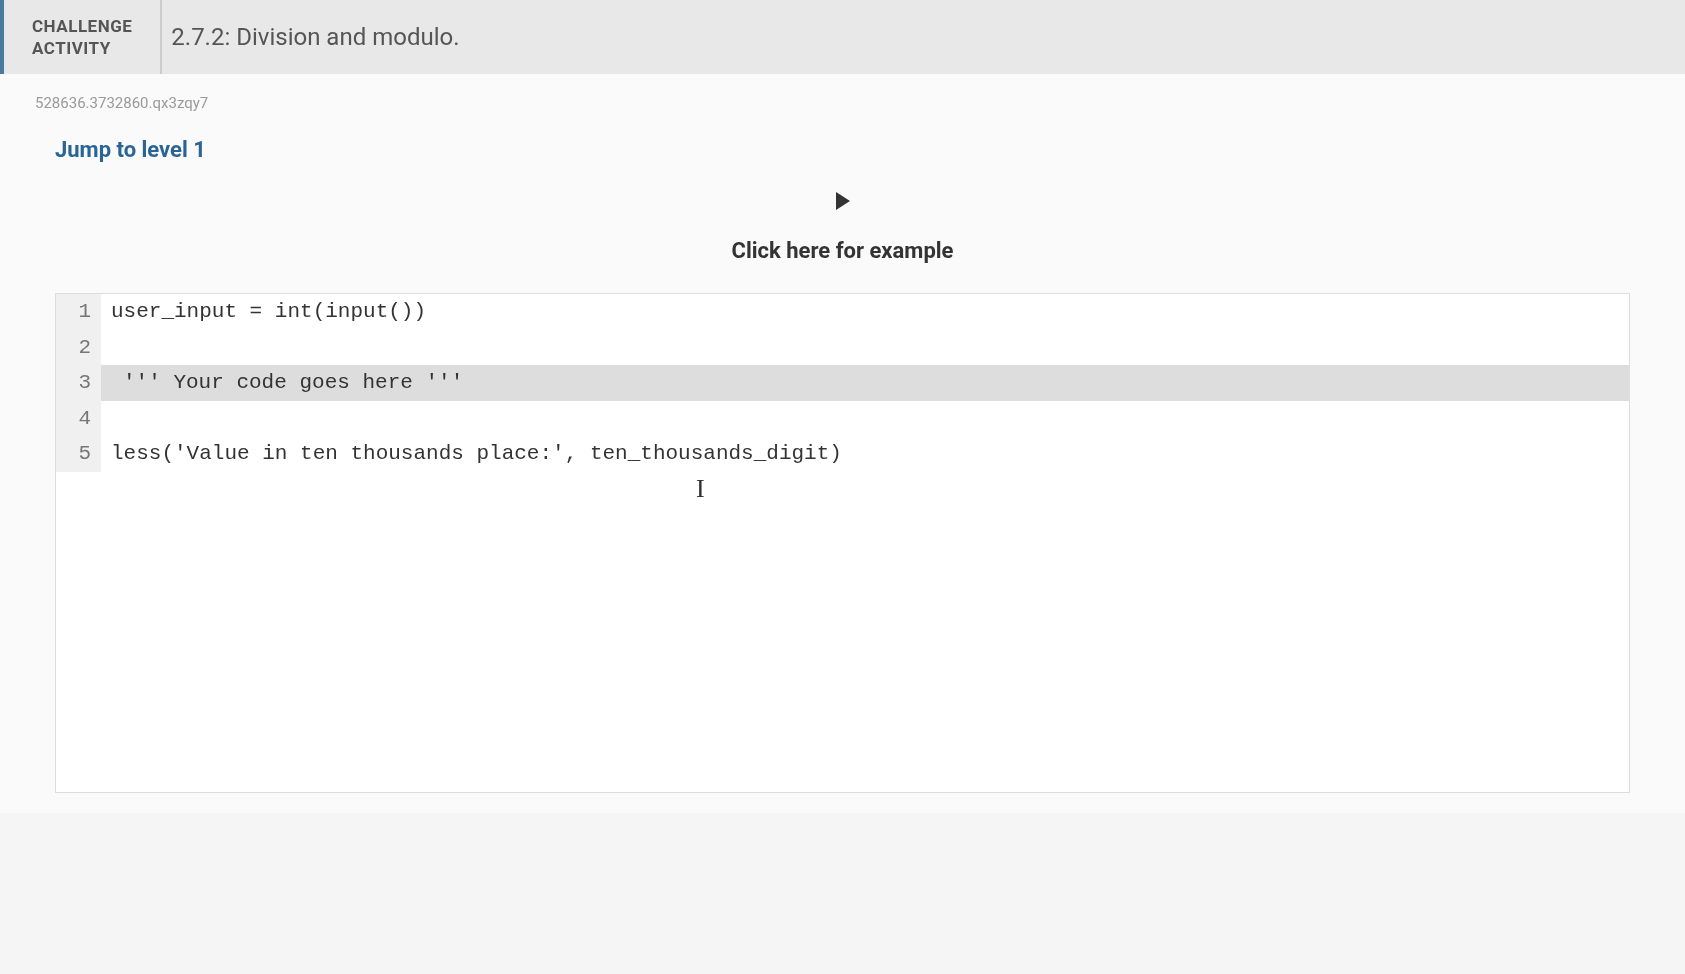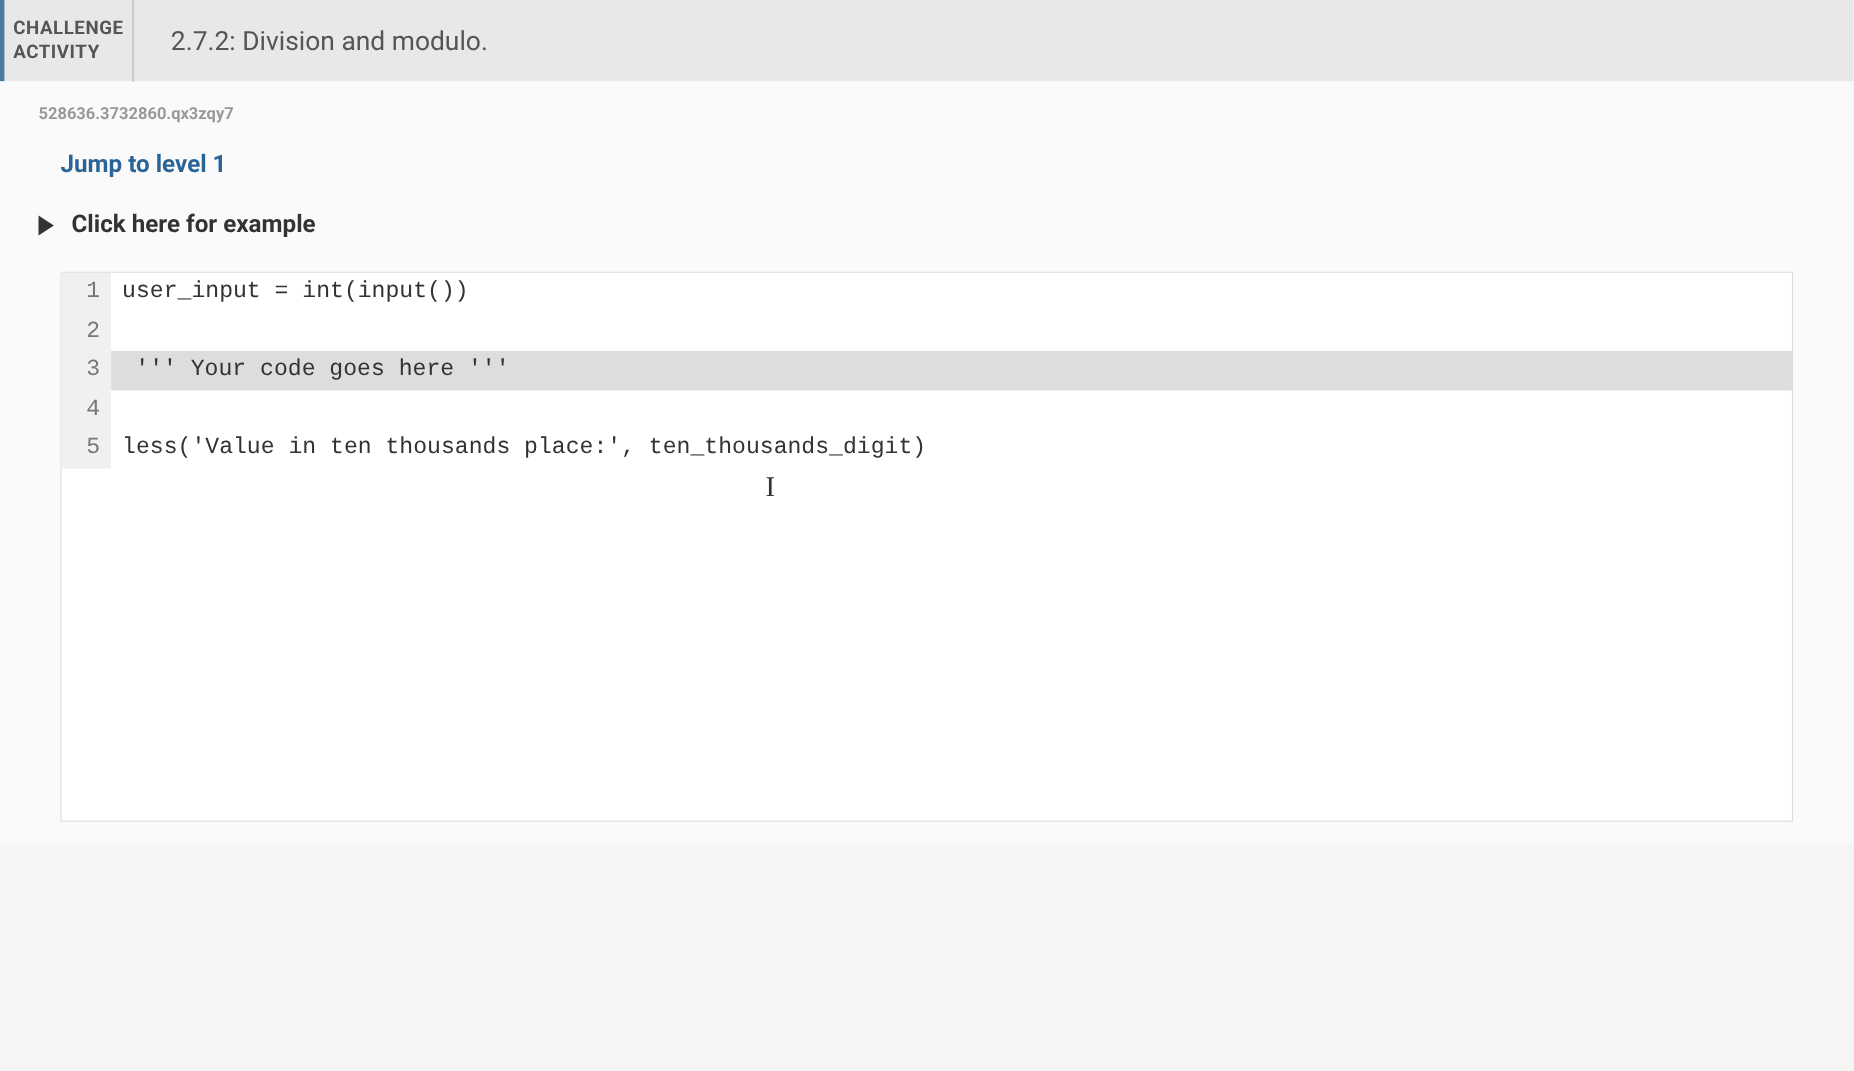--- a/index.html
+++ b/index.html
@@ -20,47 +20,46 @@
       background: #fafafa;
     }
     .challenge-header {
       display: flex;
       align-items: stretch;
       background: #e8e8e8;
       border-left: 4px solid #4a7a9e;
       margin: 0;
     }
     .challenge-badge {
-      padding: 15px 8px;
+      padding: 15px 28px;
       font-weight: bold;
       font-size: 17px;
       color: #555;
       letter-spacing: 0.5px;
       line-height: 1.3;
       border-right: 2px solid #ccc;
       display: flex;
       flex-direction: column;
       justify-content: center;
     }
     .challenge-title {
-      padding: 15px 33px;
+      padding: 15px 9px;
       font-size: 24px;
       color: #555;
       display: flex;
       align-items: center;
     }
     .content-area {
       padding: 20px 35px;
       background: #fafafa;
     }
     .id-code {
       font-size: 15px;
       color: #999;
       margin-bottom: 10px;
-      font-weight: bold;
     }
     .jump-link {
       color: #2a6496;
       font-weight: bold;
       font-size: 22px;
       cursor: pointer;
       display: inline-block;
       margin-bottom: 30px;
       margin-left: 20px;
       margin-top: 15px;
@@ -69,21 +68,22 @@
       font-size: 22px;
       color: #444;
       line-height: 1.5;
       margin-bottom: 25px;
     }
     .example-toggle {
       display: flex;
       align-items: center;
       cursor: pointer;
       margin-bottom: 30px;
-      gap: 16px;
+      gap: 28px;
+      flex-direction: column;
     }
     .example-toggle-icon {
       width: 0;
       height: 0;
       border-top: 9px solid transparent;
       border-bottom: 9px solid transparent;
       border-left: 14px solid #333;
     }
     .example-toggle-text {
       font-weight: bold;

